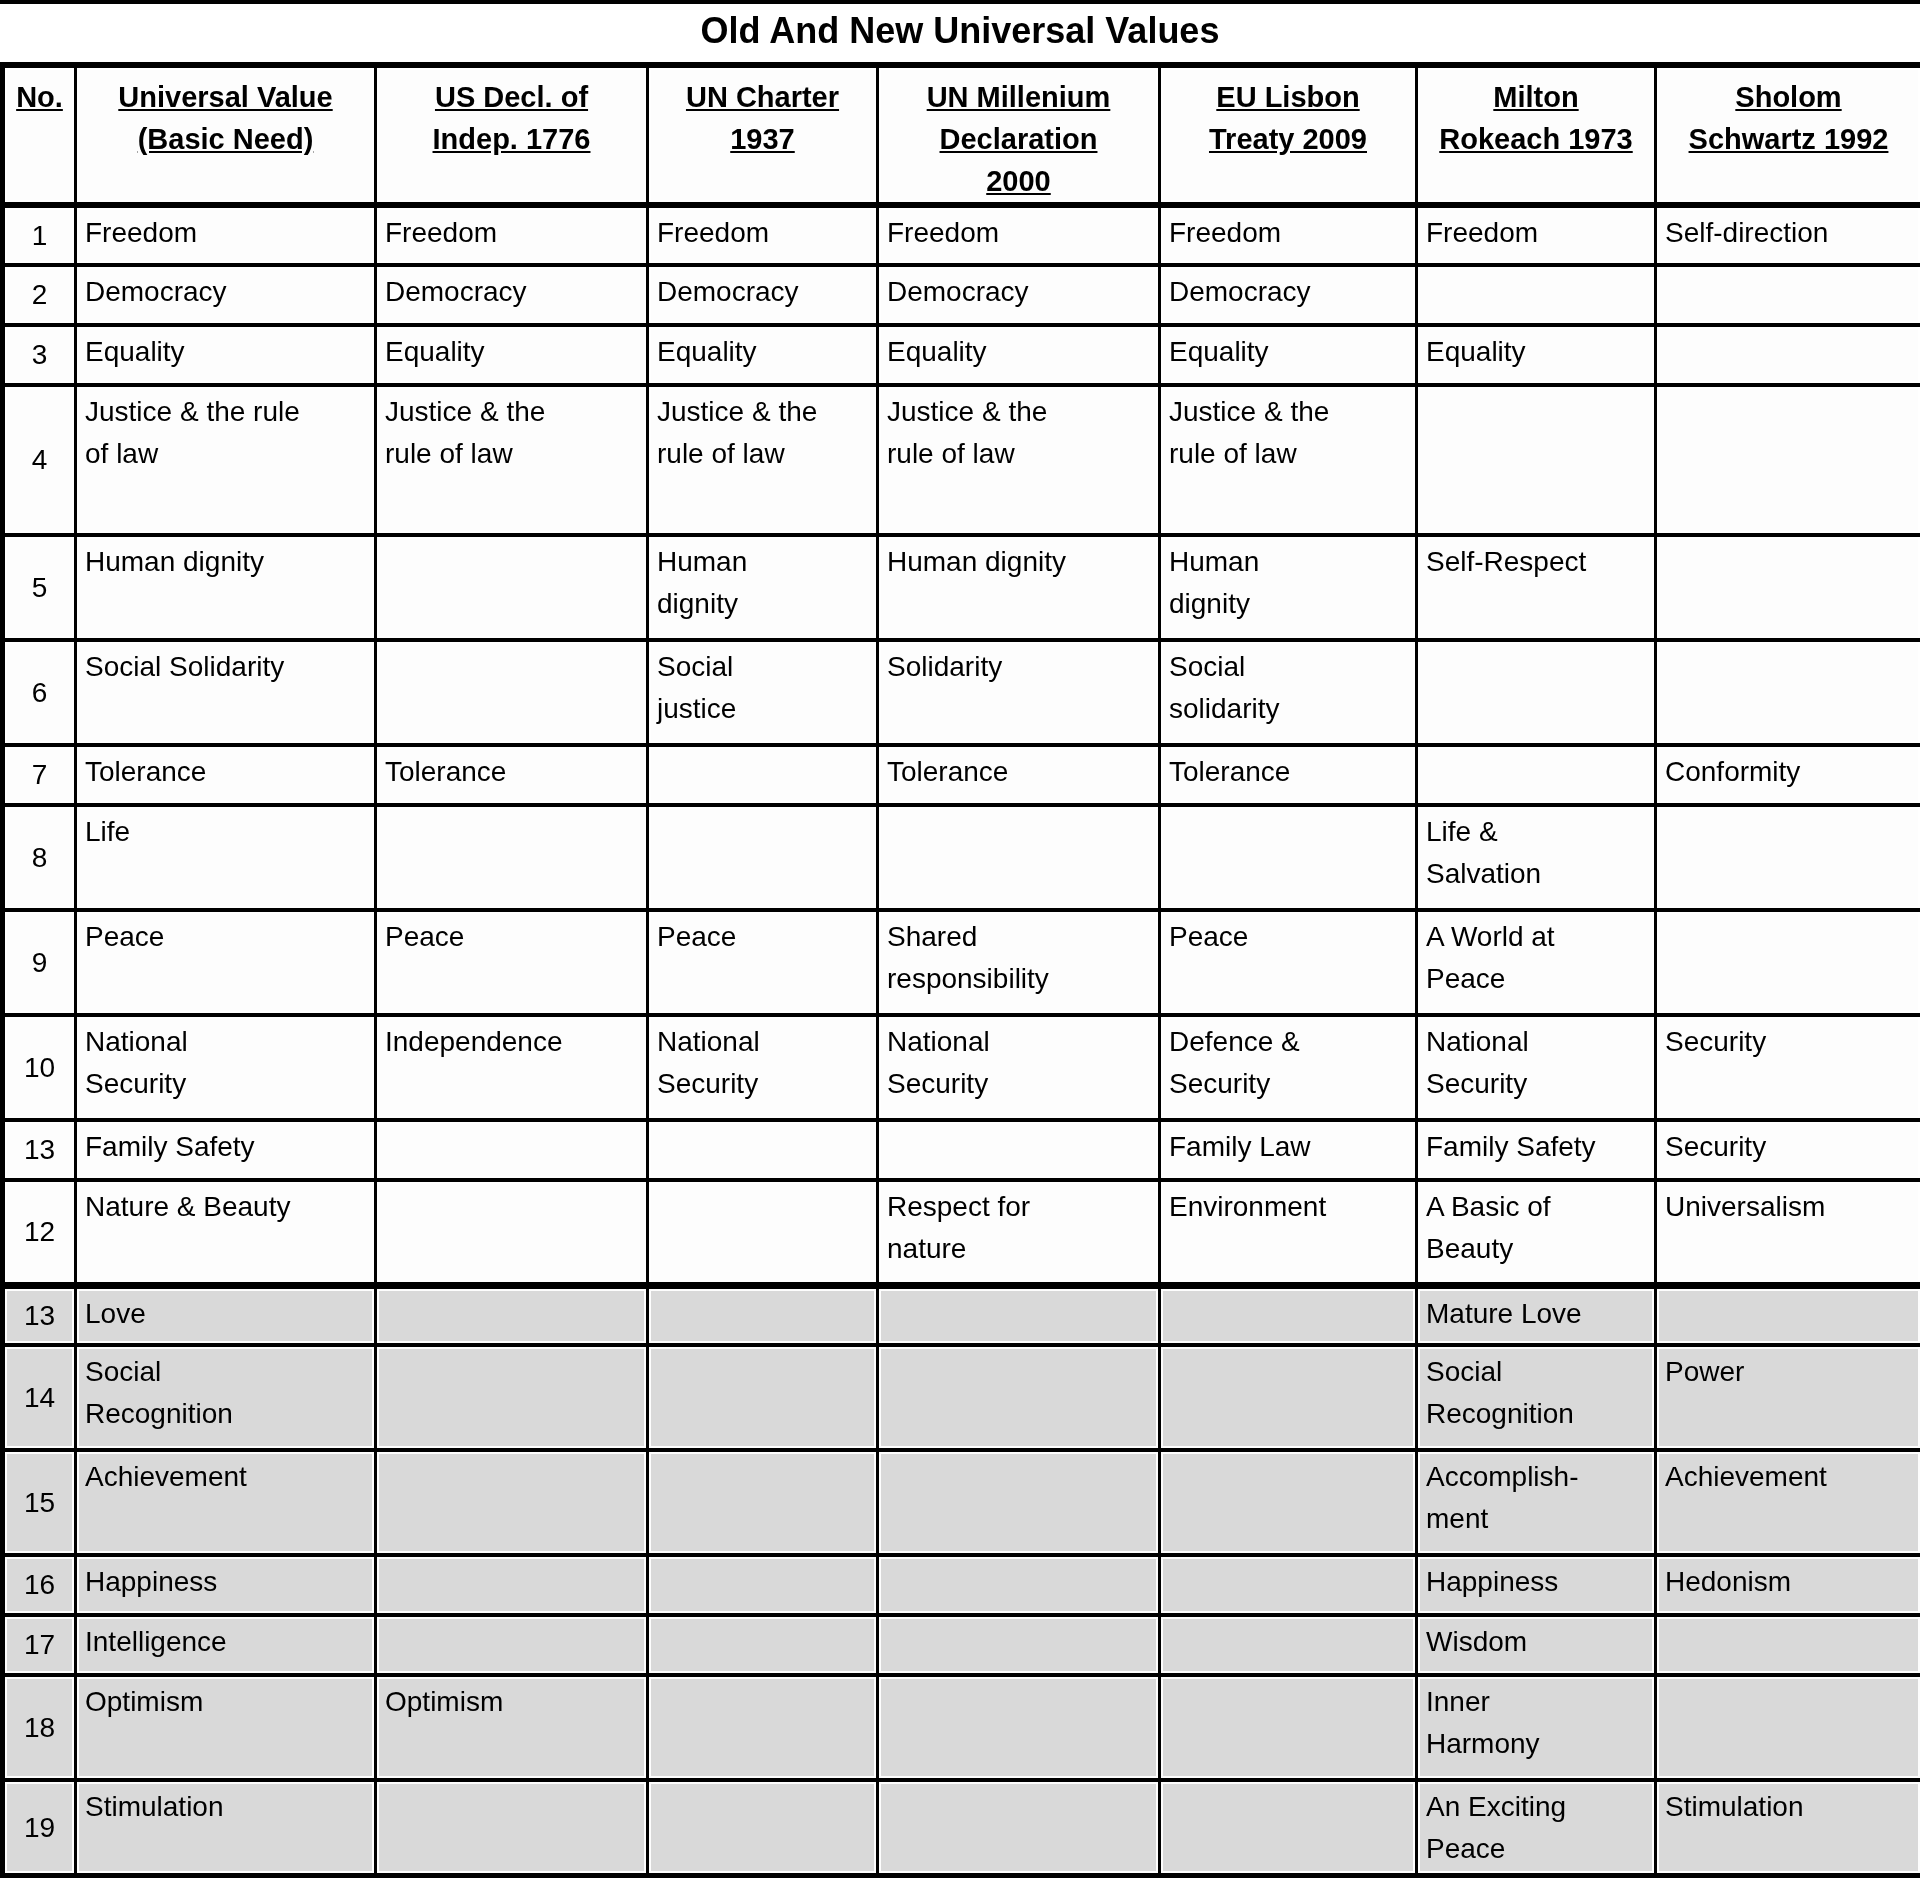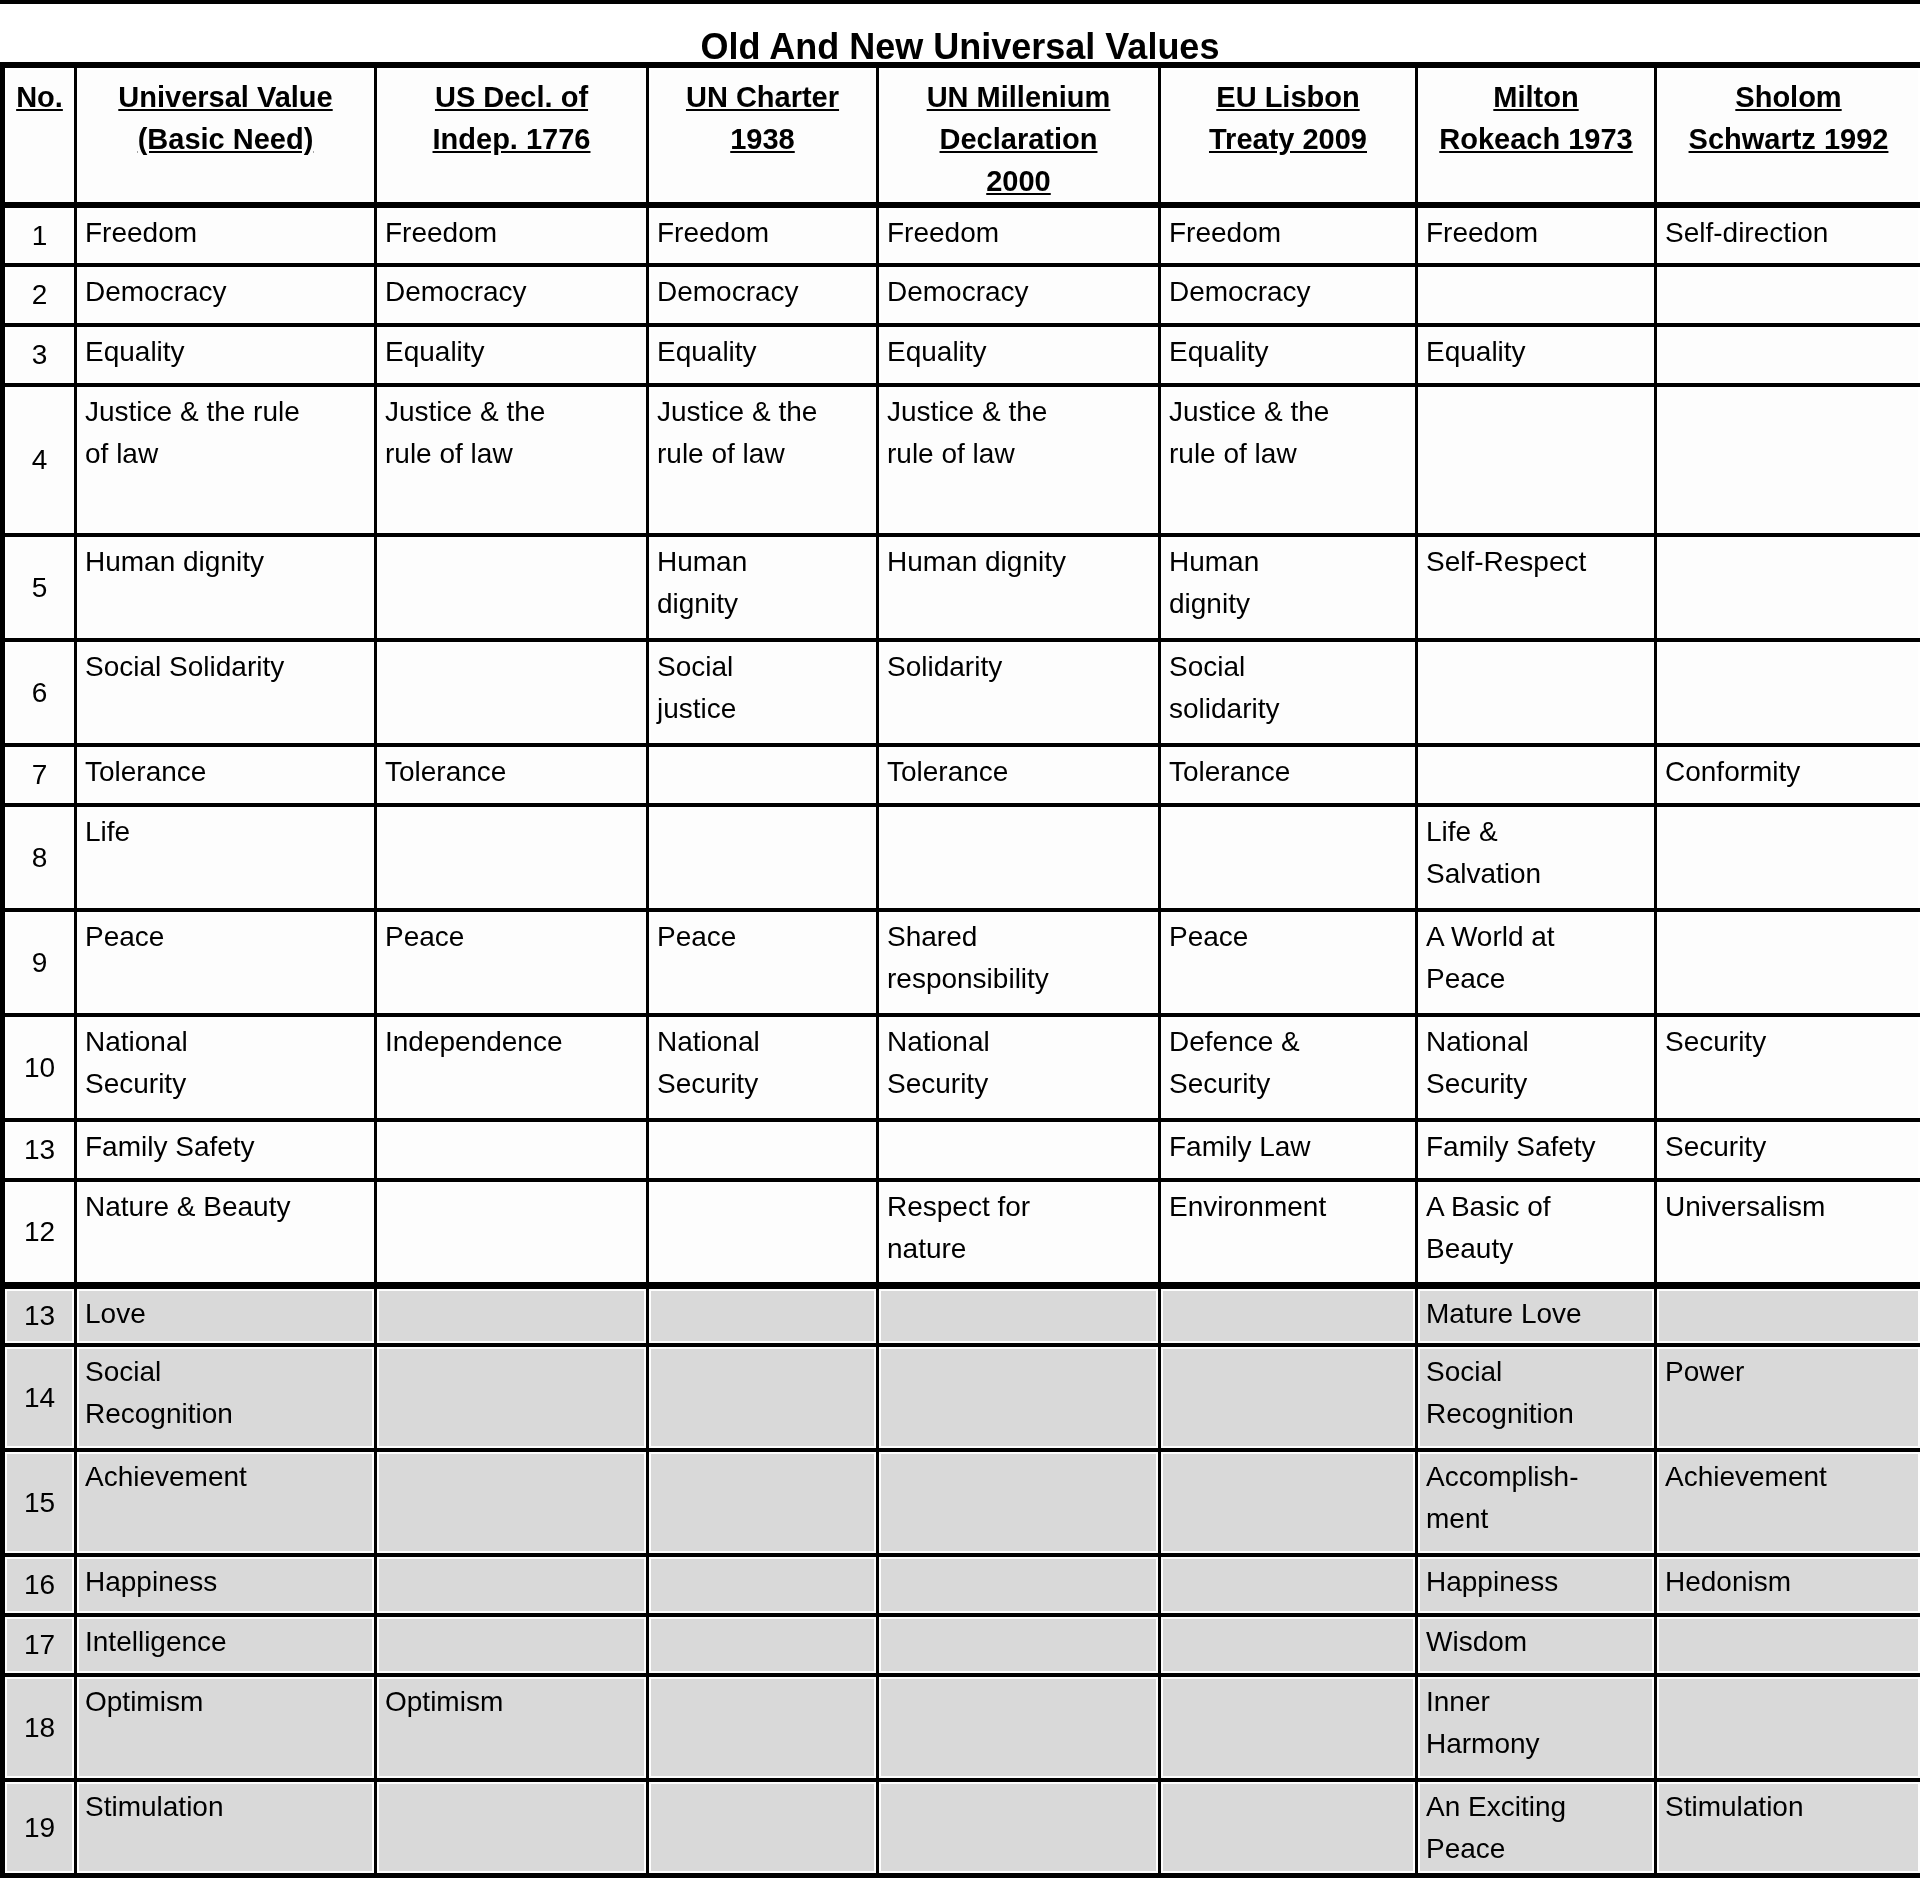--- a/index.html
+++ b/index.html
@@ -7,21 +7,21 @@
     width: 1920px;
     box-sizing: border-box;
     font-family: "Liberation Sans", "DejaVu Sans", sans-serif;
     color: #000;
     border-top: 4px solid #000;
   }
   .title {
     width: 100%;
     height: 58px;
     box-sizing: border-box;
-    padding-top: 22px;
+    padding-top: 6px;
     text-align: center;
     font-size: 36px;
     font-weight: bold;
     letter-spacing: 0px;
     background: #fff;
   }
   table.values {
     width: 1920px;
     table-layout: fixed;
     border-collapse: collapse;
@@ -82,21 +82,21 @@
       <col style="width:267px">
     </colgroup>
     <thead>
       <tr>
         <th style="white-space:pre-line">No.</th>
         <th style="white-space:pre-line">Universal Value
 (Basic Need)</th>
         <th style="white-space:pre-line">US Decl. of
 Indep. 1776</th>
         <th style="white-space:pre-line">UN Charter
-1938</th>
+1937</th>
         <th style="white-space:pre-line">UN Millenium
 Declaration
 2000</th>
         <th style="white-space:pre-line">EU Lisbon
 Treaty 2009</th>
         <th style="white-space:pre-line">Milton
 Rokeach 1973</th>
         <th style="white-space:pre-line">Sholom
 Schwartz 1992</th>
       </tr>

